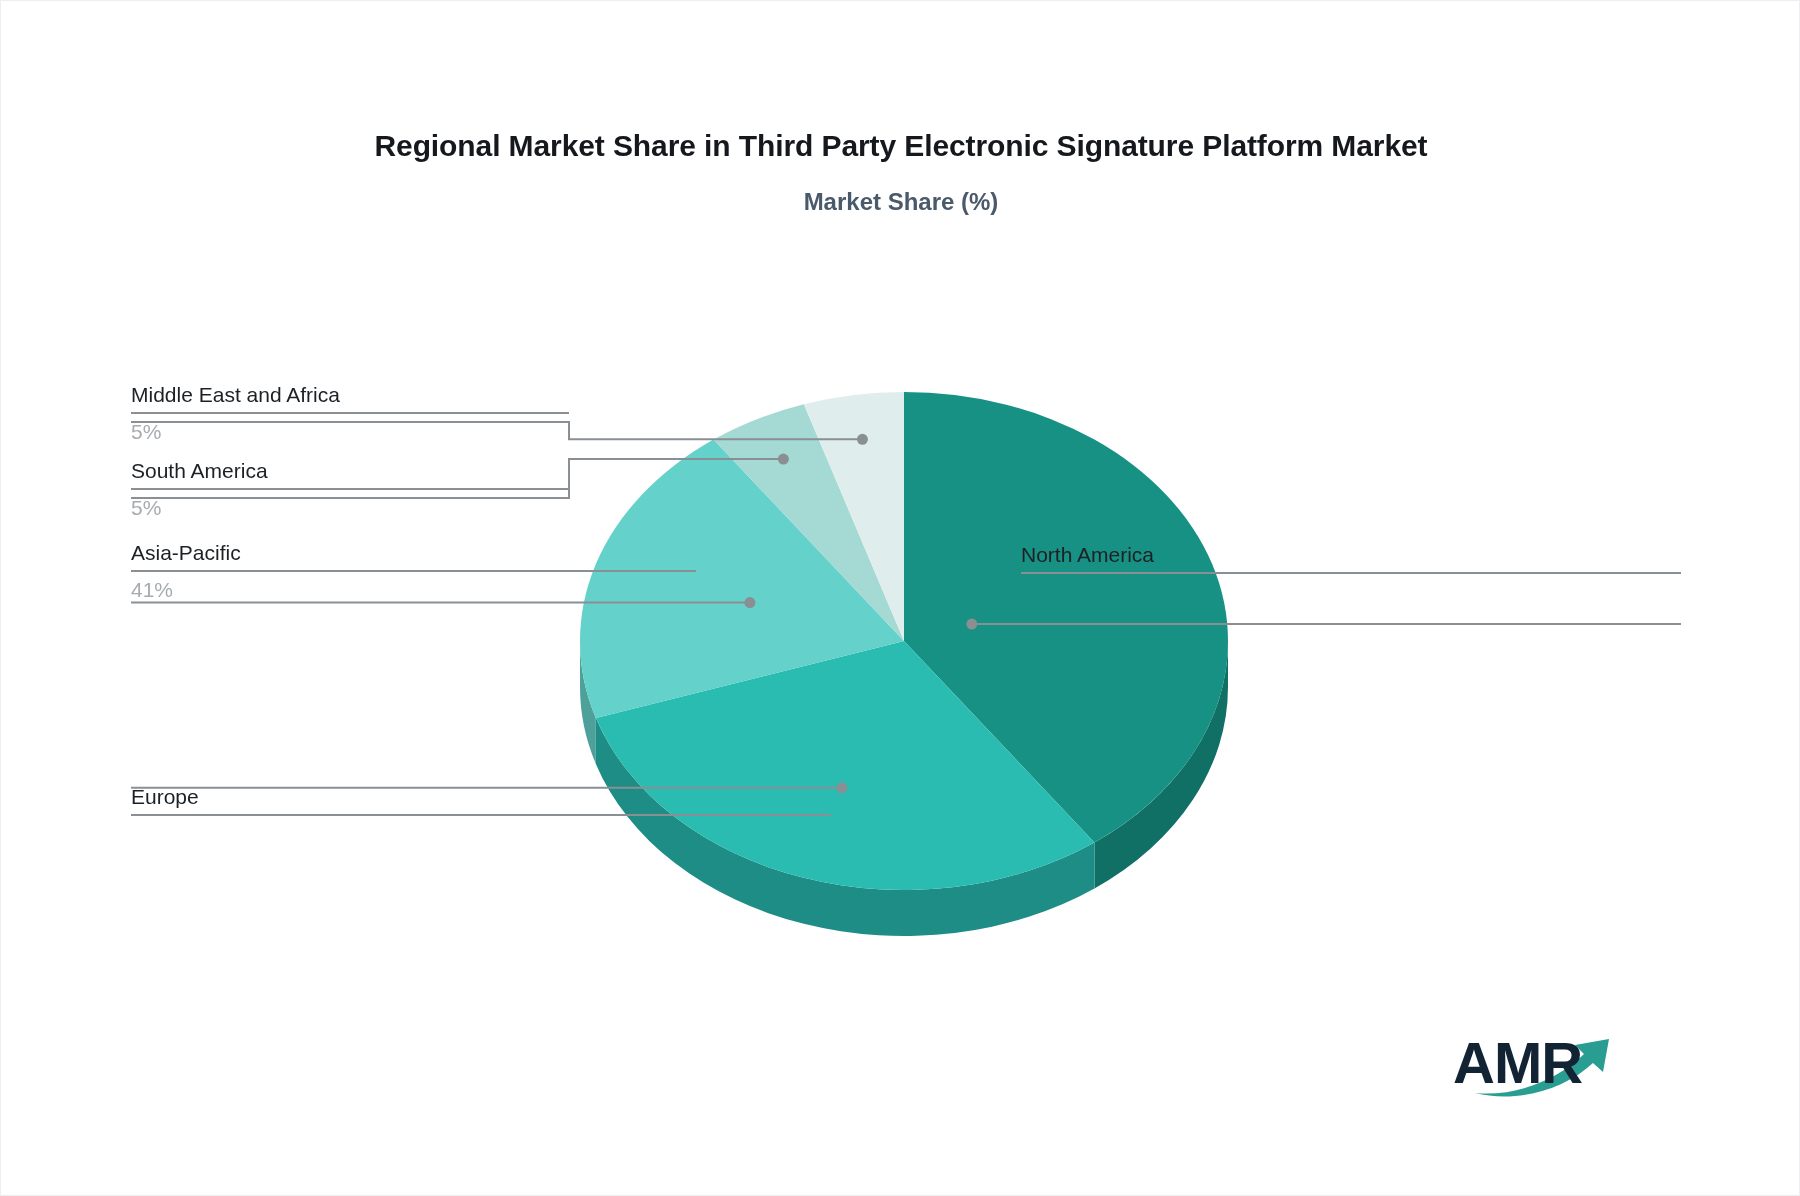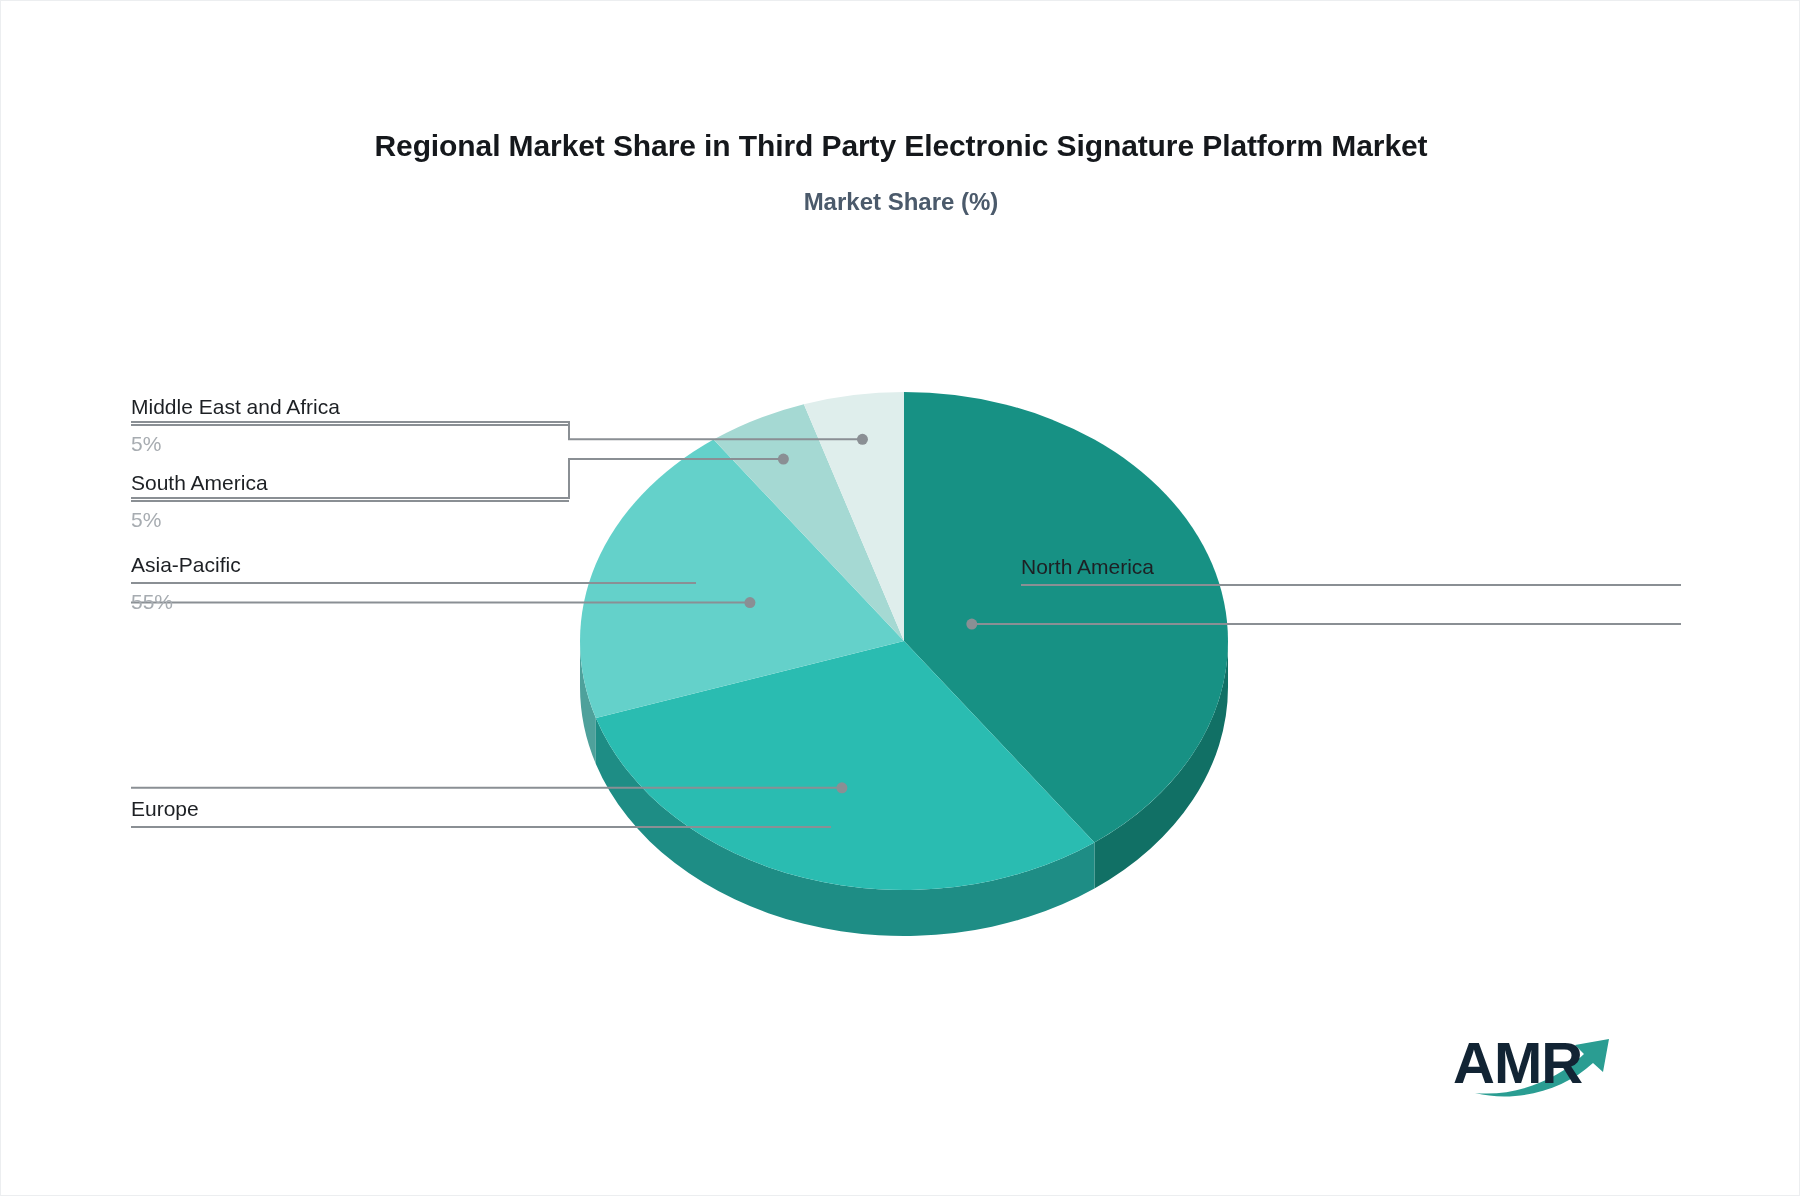--- a/index.html
+++ b/index.html
@@ -50,21 +50,20 @@
     left: 0;
     top: 0;
     width: 1800px;
     height: 1196px;
   }
 
   
   .callout {
     position: absolute;
     box-sizing: border-box;
-    margin-top: 12px;
   }
   .callout .cl-name {
     font-size: 21px;
     color: #1d2024;
     line-height: 30px;
     white-space: nowrap;
   }
   .callout .cl-rule {
     height: 0;
     border-top: 2px solid #8a8f94;
@@ -132,21 +131,21 @@
 
   <div class="callout left" style="left:130px; top:455px; width:438px;">
     <div class="cl-name">South America</div>
     <div class="cl-rule"></div>
     <div class="cl-value">5%</div>
   </div>
 
   <div class="callout left" style="left:130px; top:537px; width:565px;">
     <div class="cl-name">Asia-Pacific</div>
     <div class="cl-rule"></div>
-    <div class="cl-value">55%</div>
+    <div class="cl-value">41%</div>
   </div>
 
   <div class="callout left" style="left:130px; top:781px; width:700px;">
     <div class="cl-name">Europe</div>
     <div class="cl-rule"></div>
   </div>
 
   <div class="callout right" style="left:1020px; top:539px; width:660px;">
     <div class="cl-name">North America</div>
     <div class="cl-rule"></div>

